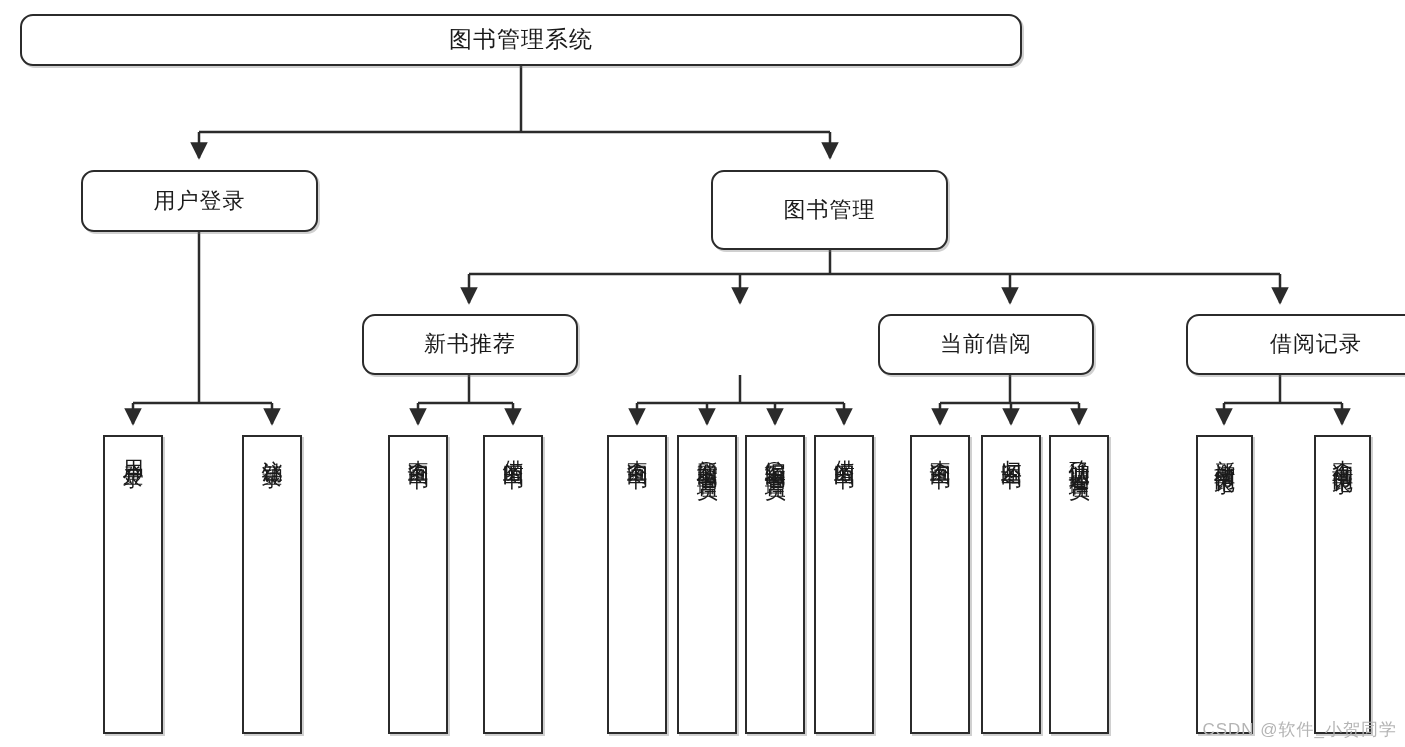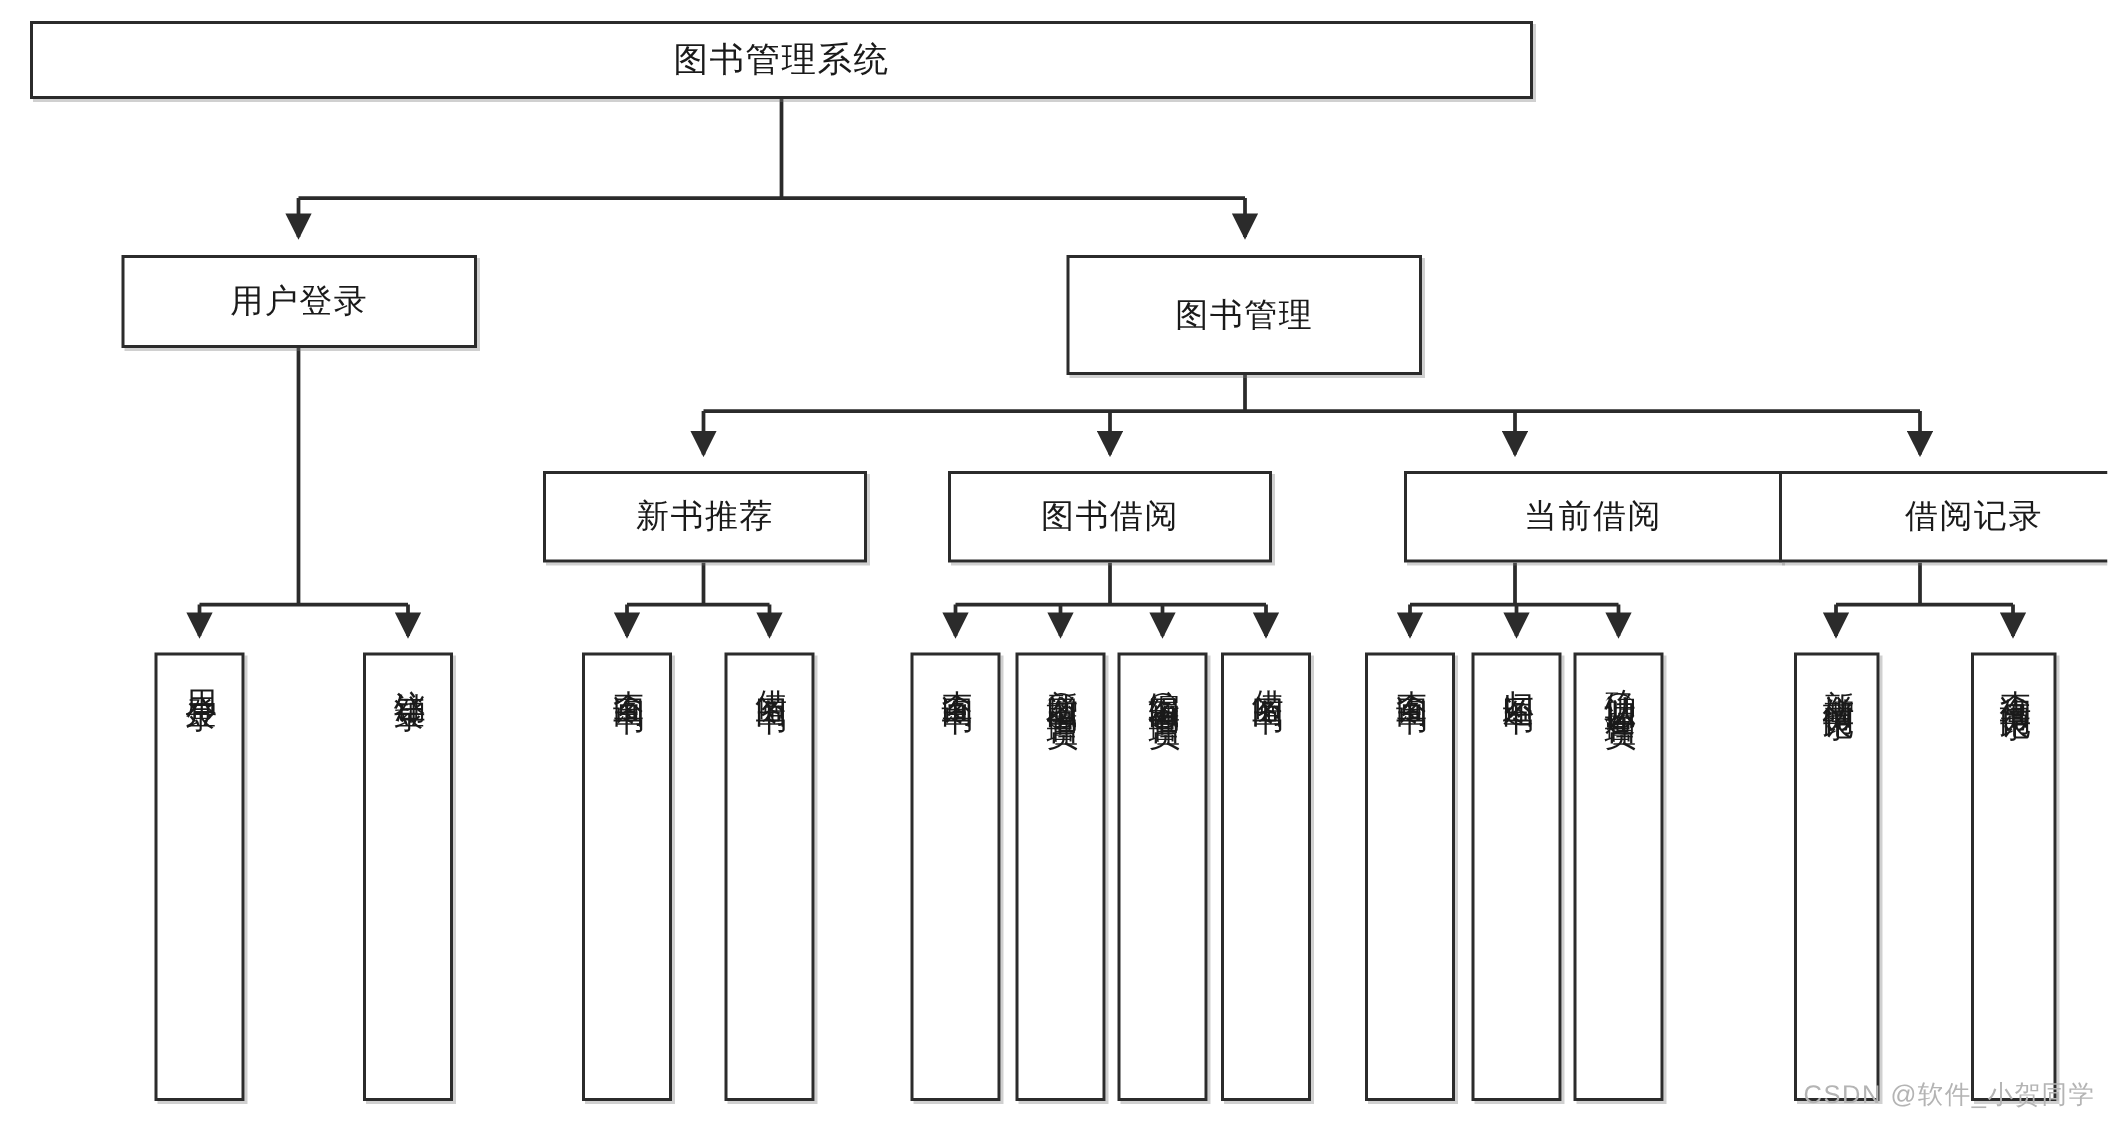--- a/index.html
+++ b/index.html
@@ -34,20 +34,21 @@
     display: flex;
     align-items: center;
     justify-content: center;
     color: #1a1a1a;
     text-align: center;
   }
   .node.horiz {
     font-size: 22px;
     letter-spacing: 1px;
     line-height: 1.2;
+    border-radius: 13px;
   }
   .node.root {
     font-size: 23px;
   }
   .node.vert {
     writing-mode: vertical-rl;
     text-orientation: upright;
     font-size: 21px;
     letter-spacing: 3px;
     line-height: 1.25;
@@ -133,24 +134,21 @@
   <div class="node horiz" style="left:81px; top:170px; width:237px; height:62px;">
     <span>用户登录</span>
   </div>
   <div class="node horiz" style="left:711px; top:170px; width:237px; height:80px;">
     <span>图书管理</span>
   </div>
 
   <div class="node horiz" style="left:362px; top:314px; width:216px; height:61px;align-items:center;">
     <span>新书推荐</span>
   </div>
-  <div class="node horiz" style="left:632px; top:314px; width:216px; height:61px;">
-    <span>图书借阅</span>
-  </div>
-  <div class="node horiz" style="left:936px; top:314px; width:252px; height:61px;">
+  <div class="node horiz" style="left:878px; top:314px; width:216px; height:61px;">
     <span>当前借阅</span>
   </div>
   <div class="node horiz" style="left:1172px; top:314px; width:260px; height:61px;margin-left:14px;">
     <span>借阅记录</span>
   </div>
 
   <div class="node vert" style="left:103px; top:435px; width:60px; height:299px;">
     <span class="vlabel">用户登录</span>
   </div>
   <div class="node vert" style="left:242px; top:435px; width:60px; height:299px;">

